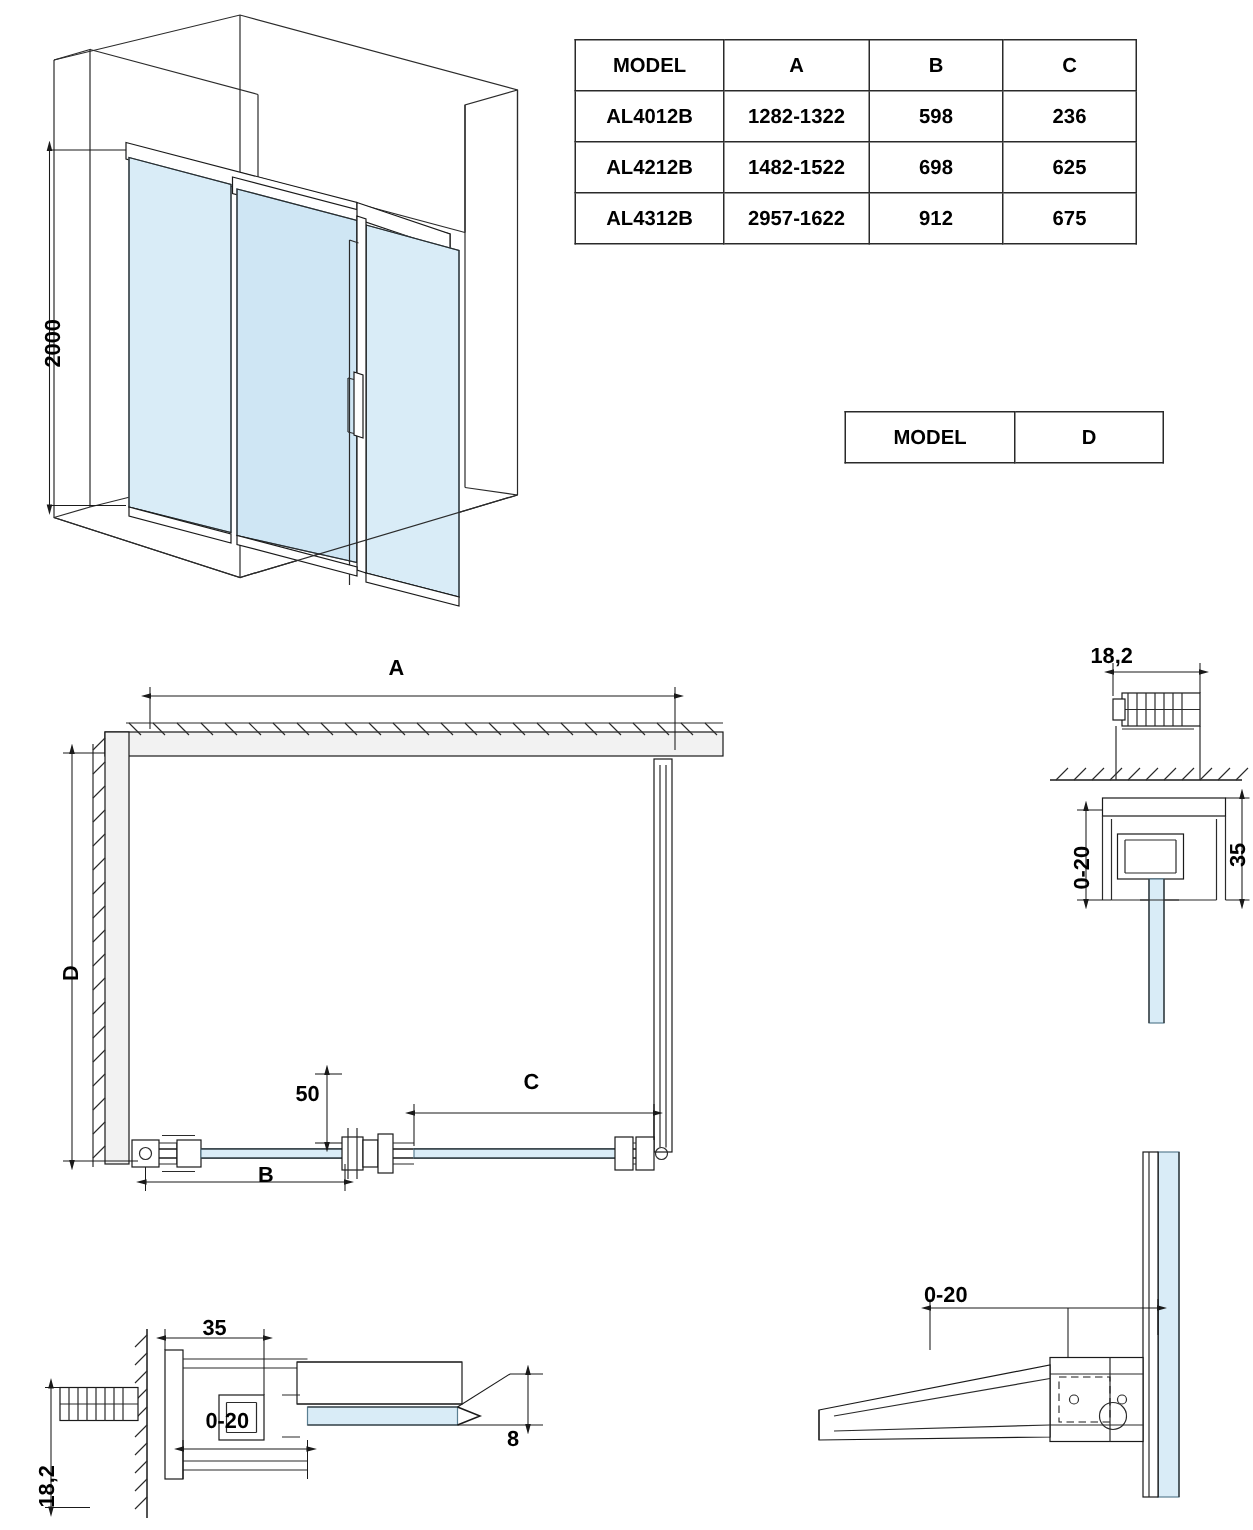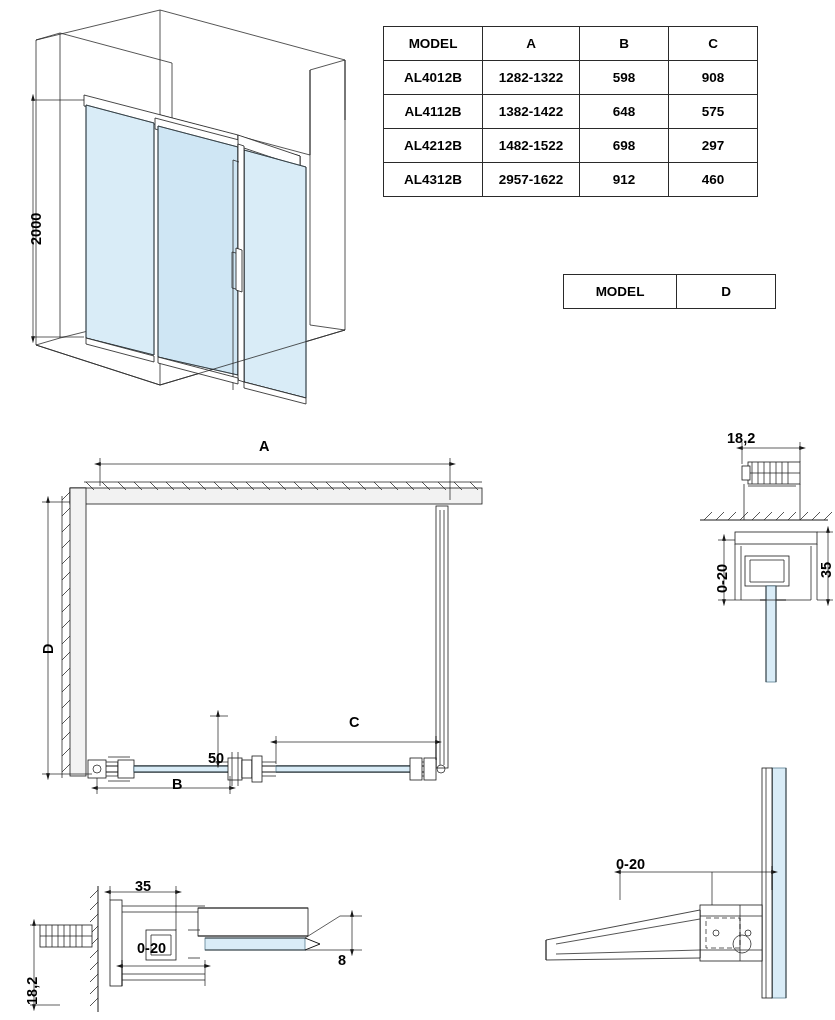--- a/index.html
+++ b/index.html
@@ -321,39 +321,33 @@
         <th class="c-a">A</th>
         <th class="c-b">B</th>
         <th class="c-c">C</th>
       </tr>
     </thead>
     <tbody>
       <tr>
         <td>AL4012B</td>
         <td>1282-1322</td>
         <td>598</td>
-        <td>908</td>
-      </tr>
-      <tr>
-        <td>AL4112B</td>
-        <td>1382-1422</td>
-        <td>648</td>
-        <td>575</td>
+        <td>236</td>
       </tr>
       <tr>
         <td>AL4212B</td>
         <td>1482-1522</td>
         <td>698</td>
-        <td>297</td>
+        <td>625</td>
       </tr>
       <tr>
         <td>AL4312B</td>
         <td>2957-1622</td>
         <td>912</td>
-        <td>460</td>
+        <td>675</td>
       </tr>
     </tbody>
   </table>
 
   <table class="spec-table" id="table-d">
     <thead>
       <tr>
         <th class="c-model">MODEL</th>
         <th class="c-d">D</th>
       </tr>
@@ -361,21 +355,21 @@
     <tbody>
     </tbody>
   </table>
 
   <div class="lbl rot" style="left:28px; top:245px;">2000</div>
 
   <div class="lbl" style="left:259px; top:438px;">A</div>
   <div class="lbl rot" style="left:40px; top:654px;">D</div>
   <div class="lbl" style="left:172px; top:776px;">B</div>
   <div class="lbl" style="left:349px; top:714px;">C</div>
-  <div class="lbl" style="left:208px; top:722px;margin-top:28px;">50</div>
+  <div class="lbl" style="left:197px; top:722px;">50</div>
 
   <div class="lbl" style="left:727px; top:430px;">18,2</div>
   <div class="lbl rot" style="left:714px; top:593px;">0-20</div>
   <div class="lbl rot" style="left:818px; top:578px;">35</div>
 
   <div class="lbl" style="left:135px; top:878px;">35</div>
   <div class="lbl" style="left:137px; top:940px;">0-20</div>
   <div class="lbl rot" style="left:24px; top:1005px;">18,2</div>
   <div class="lbl" style="left:338px; top:952px;">8</div>
 

